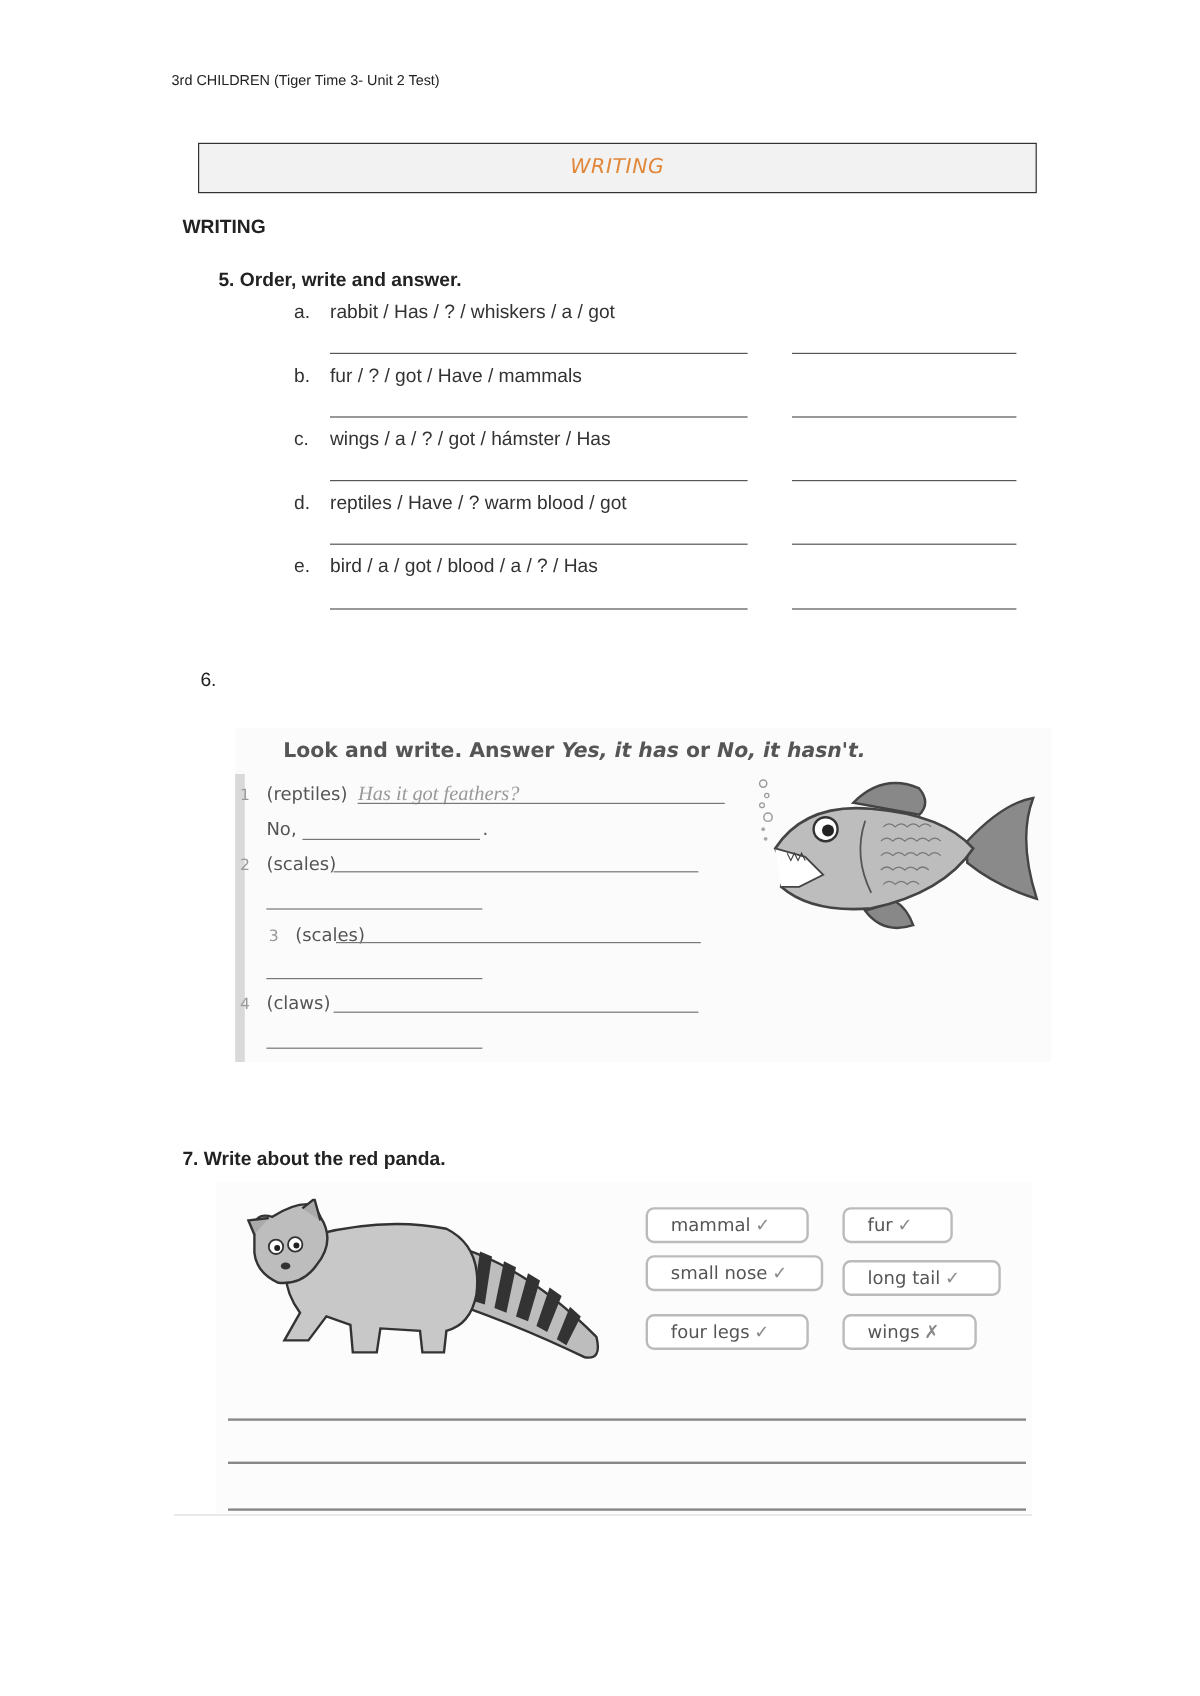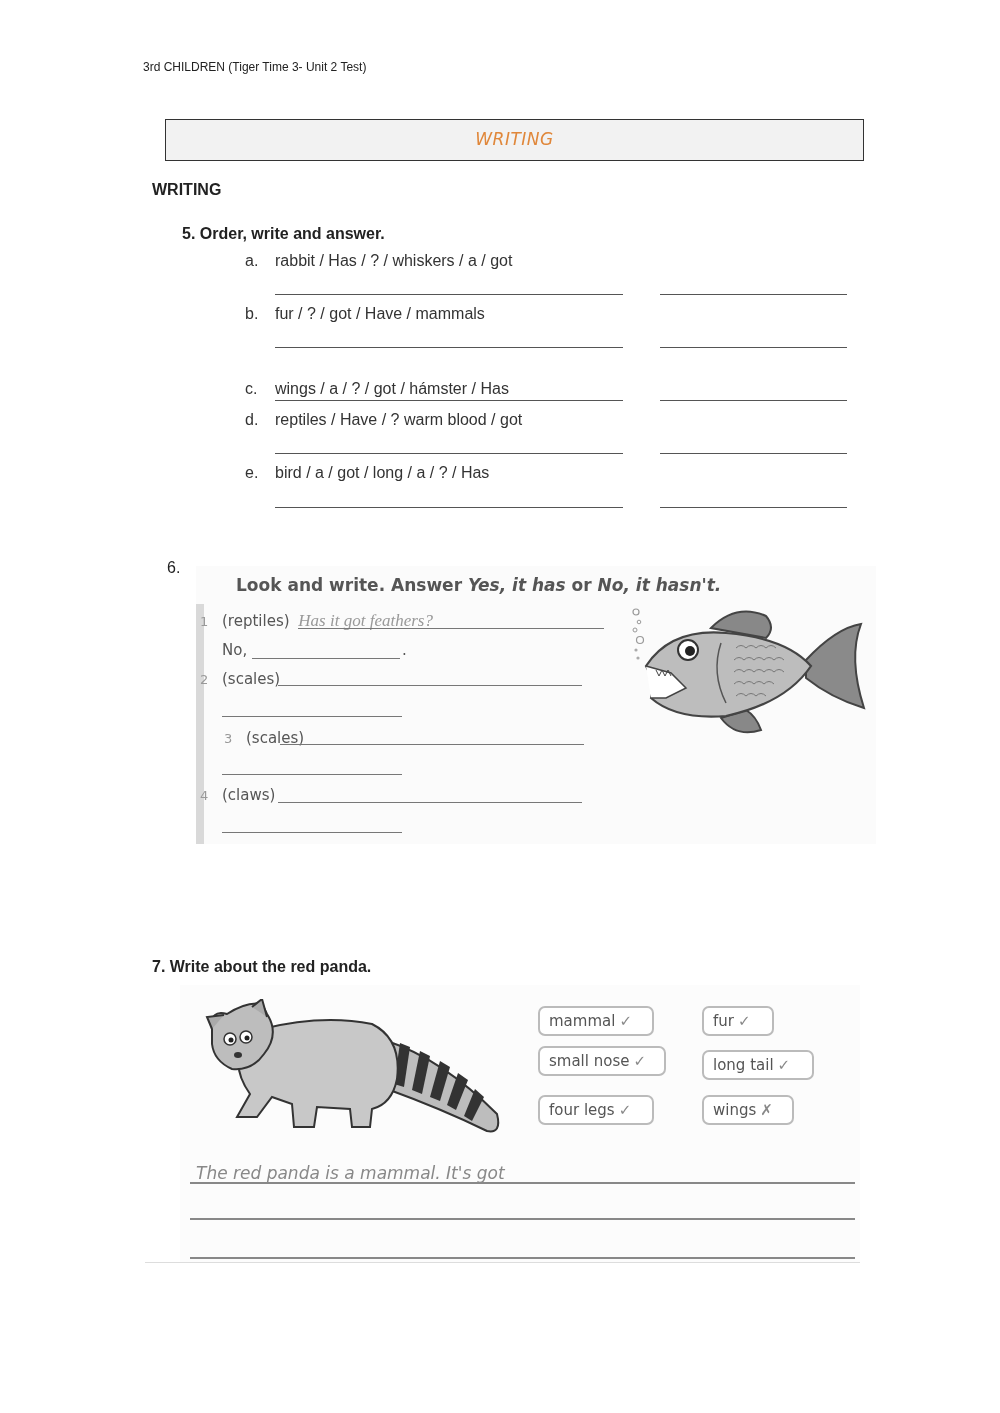--- a/index.html
+++ b/index.html
@@ -7,31 +7,31 @@
   .abs { position:absolute; }
   .doc-title { left:143px; top:60px; font-size:12px; color:#222; }
   .banner { left:165px; top:119px; width:697px; height:40px; border:1px solid #333; background:#f2f2f2; }
   .banner-text { position:absolute; left:0; right:0; top:9px; text-align:center; font-style:italic; font-size:17px; color:#e0873a; letter-spacing:0.5px; font-family:"DejaVu Sans", sans-serif; }
   .section-head { left:152px; top:181px; font-weight:bold; font-size:16px; }
   .q-head { font-weight:bold; font-size:16px;text-align:center; }
   .q-item { font-size:16px; color:#333; }
   .q-letter { display:inline-block; width:30px; }
   .ans-line { border-bottom:1.5px solid #555; height:0; }
   
-  .ex6 { left:196px; top:566px; width:680px; height:278px; background:#fbfbfb; }
+  .ex6 { left:196px; top:607px; width:680px; height:278px; background:#fbfbfb; }
   .ex6-left { position:absolute; left:0; top:38px; width:8px; height:240px; background:#d9d9d9; }
   .ex6-instr { position:absolute; left:40px; top:9px; font-size:17px; font-weight:bold; color:#555; font-family:"DejaVu Sans", sans-serif; }
   .ex6-instr i { font-style:italic; }
   .ex6-row { position:absolute; font-size:15px; color:#555; font-family:"DejaVu Sans", sans-serif; }
   .ex6-num { display:inline-block; width:22px; color:#999; font-size:13px; }
   .hw { font-family:"DejaVu Serif", serif; font-style:italic; color:#999; font-size:17px; }
   .line6 { position:absolute; border-bottom:1.5px solid #777; height:0; }
   
   .ex7 { left:180px; top:985px; width:680px; height:278px; background:#fcfcfc; }
-  .chip { position:absolute; border:2.5px solid #bbb; border-radius:7px; background:#fff; font-size:15px; color:#555; padding:4px 9px; font-family:"DejaVu Sans", sans-serif; white-space:nowrap; }
+  .chip { position:absolute; border:2.5px solid #bbb; border-radius:7px; background:#fff; font-size:15px; color:#555; padding:4px 19px; font-family:"DejaVu Sans", sans-serif; white-space:nowrap; }
   .chip .mark { color:#888; margin-left:4px; }
   .line7 { position:absolute; border-bottom:2px solid #888; height:0; }
   .hw7 { position:absolute; font-family:"DejaVu Sans", sans-serif; font-style:italic; color:#888; font-size:17px; }
   .bottom-rule { left:145px; top:1262px; width:715px; border-bottom:1px solid #ddd; }
 </style>
 </head>
 <body>
 
 <div class="abs doc-title">3rd CHILDREN (Tiger Time 3- Unit 2 Test)</div>
 
@@ -44,29 +44,29 @@
 <div class="abs q-head" style="left:182px; top:225px;">5.   Order, write and answer.</div>
 
 <div class="abs q-item" style="left:245px; top:252px;"><span class="q-letter">a.</span><span>rabbit / Has / ? / whiskers / a / got</span></div>
 <div class="abs ans-line" style="left:275px; top:294px; width:348px;"></div>
 <div class="abs ans-line" style="left:660px; top:294px; width:187px;"></div>
 
 <div class="abs q-item" style="left:245px; top:305px;"><span class="q-letter">b.</span><span>fur / ? / got / Have / mammals</span></div>
 <div class="abs ans-line" style="left:275px; top:347px; width:348px;"></div>
 <div class="abs ans-line" style="left:660px; top:347px; width:187px;"></div>
 
-<div class="abs q-item" style="left:245px; top:358px;margin-top:22px;"><span class="q-letter">c.</span><span>wings / a / ? / got / hámster / Has</span></div>
+<div class="abs q-item" style="left:245px; top:358px;"><span class="q-letter">c.</span><span>wings / a / ? / got / hámster / Has</span></div>
 <div class="abs ans-line" style="left:275px; top:400px; width:348px;"></div>
 <div class="abs ans-line" style="left:660px; top:400px; width:187px;"></div>
 
 <div class="abs q-item" style="left:245px; top:411px;"><span class="q-letter">d.</span><span>reptiles / Have / ? warm blood / got</span></div>
 <div class="abs ans-line" style="left:275px; top:453px; width:348px;"></div>
 <div class="abs ans-line" style="left:660px; top:453px; width:187px;"></div>
 
-<div class="abs q-item" style="left:245px; top:464px;"><span class="q-letter">e.</span><span>bird / a / got / long / a / ?  / Has</span></div>
+<div class="abs q-item" style="left:245px; top:464px;"><span class="q-letter">e.</span><span>bird / a / got / blood / a / ?  / Has</span></div>
 <div class="abs ans-line" style="left:275px; top:507px; width:348px;"></div>
 <div class="abs ans-line" style="left:660px; top:507px; width:187px;"></div>
 
 <div class="abs" style="left:167px; top:559px; font-size:16px;">6.</div>
 
 <div class="abs ex6">
   <div class="ex6-left"></div>
   <div class="ex6-instr"><span>Look and write. Answer </span><i>Yes, it has</i><span> or </span><i>No, it hasn't.</i></div>
 
   <div class="ex6-row" style="left:4px; top:45px;">
@@ -147,19 +147,18 @@
     <ellipse cx="36" cy="56" rx="4" ry="3" fill="#333"></ellipse>
   </svg>
 
   <div class="chip" style="left:358px; top:21px; width:94px;"><span>mammal</span><span class="mark">✓</span></div>
   <div class="chip" style="left:522px; top:21px; width:50px;"><span>fur</span><span class="mark">✓</span></div>
   <div class="chip" style="left:358px; top:61px; width:106px;"><span>small nose</span><span class="mark">✓</span></div>
   <div class="chip" style="left:522px; top:65px; width:90px;"><span>long tail</span><span class="mark">✓</span></div>
   <div class="chip" style="left:358px; top:110px; width:94px;"><span>four legs</span><span class="mark">✓</span></div>
   <div class="chip" style="left:522px; top:110px; width:70px;"><span>wings</span><span class="mark">✗</span></div>
 
-  <div class="hw7" style="left:16px; top:178px;">The red panda is a mammal. It's got</div>
   <div class="line7" style="left:10px; top:197px; width:665px;"></div>
   <div class="line7" style="left:10px; top:233px; width:665px;"></div>
   <div class="line7" style="left:10px; top:272px; width:665px;"></div>
 </div>
 
 <div class="abs bottom-rule"></div>
 
 </body></html>

